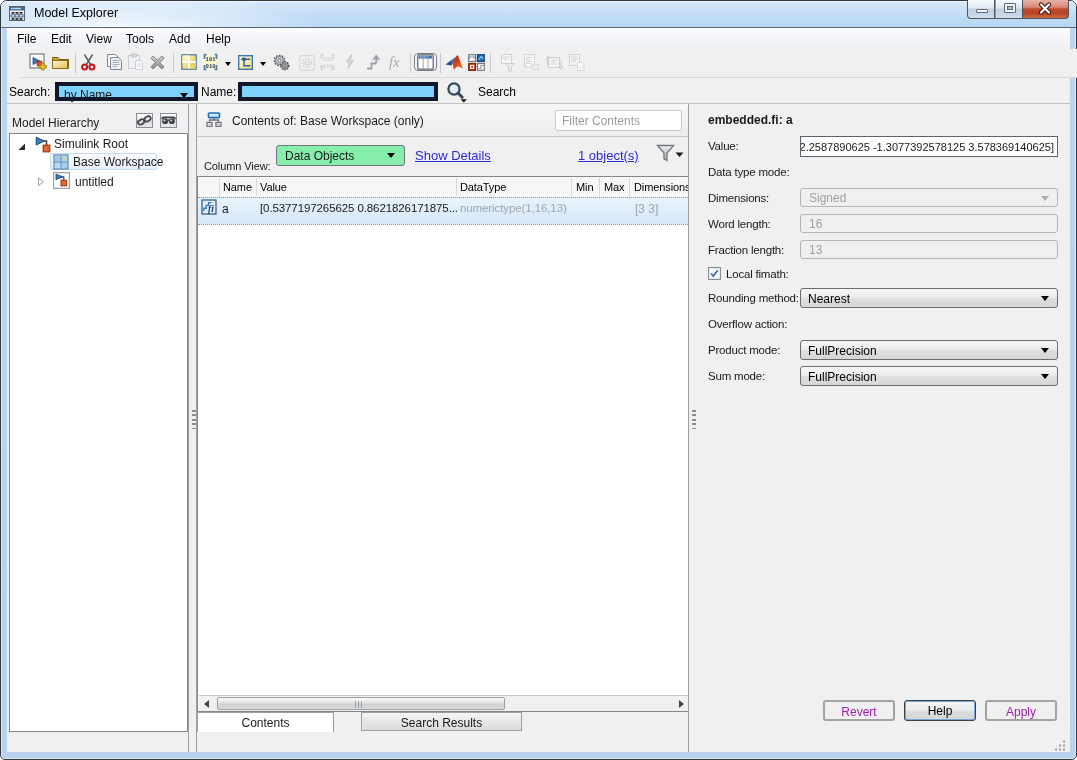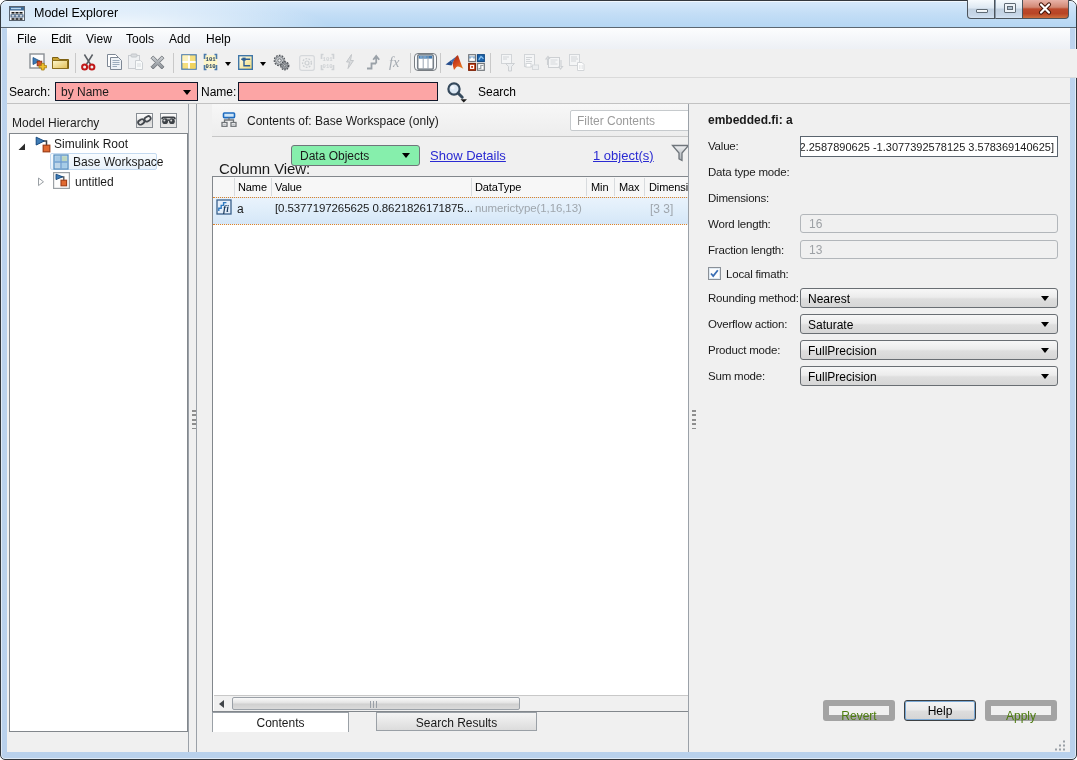--- a/index.html
+++ b/index.html
@@ -30,29 +30,29 @@
 #client { position:absolute; left:7px; top:28px; width:1063px; height:724px; background:#f0f0f0; }
 #menubar { position:absolute; left:0; top:0; width:1063px; height:21px;
   background:linear-gradient(#fcfdfe, #edf0f5); }
 .menuitem { position:absolute; top:4px; font-size:12px; color:#000; }
 #toolbar { position:absolute; left:13px; top:21px; width:1063px; height:29px; background:#f0f0f0; border-bottom:1px solid #dadada; }
 .tbsep { position:absolute; top:4px; width:1px; height:20px; background:#c9c9c9; }
 .tbi { position:absolute; top:5px; width:18px; height:18px; }
 .tbarrow { position:absolute; top:13px; width:0; height:0; border:3.5px solid transparent; border-top:4.5px solid #000; }
 #searchrow { position:absolute; left:0; top:50px; width:1063px; height:26px; background:#f0f0f0; border-bottom:1px solid #c2c2c2; }
 .srlbl { position:absolute; top:7px; color:#000; }
-.inputbox { position:absolute; background:#fca5a5; border:1px solid #0f172a;text-decoration:underline; }
+.inputbox { position:absolute; background:#7dd3fc; border:4px solid #0f172a;text-decoration:underline; }
 #main { position:absolute; left:0; top:76px; width:1063px; height:648px; background:#f0f0f0; }
 #leftpanel { position:absolute; left:0; top:0; width:181px; height:648px; background:#f0f0f0; }
 #mh-title { position:absolute; left:5px; top:12px; font-size:12px; color:#1d1d1d; }
 .hbtn { position:absolute; top:9px; width:17px; height:15px; border:1px solid #878d93;
   background:linear-gradient(#fdfdfd, #e9e9e9 46%, #d8d8d8 54%, #e9e9e9); }
 #tree { position:absolute; left:2px; top:29px; width:179px; height:599px; background:#fff; border:1px solid #82878c; }
 #midsplit { position:absolute; left:181px; top:0; width:9px; height:648px; background:#f0f0f0; border-left:1px solid #9ba1a8; border-right:1px solid #9ba1a8; }
-#midpanel { position:absolute; left:190px; top:0; width:491px; height:648px; background:#f0f0f0;margin-left:15px; }
+#midpanel { position:absolute; left:190px; top:0; width:491px; height:648px; background:#f0f0f0; }
 #rsplit { position:absolute; left:681px; top:0; width:9px; height:648px; background:#f0f0f0; border-left:1px solid #9ba1a8; }
 .dots { position:absolute; left:3px; top:306px; width:4px; height:22px;
   background:repeating-linear-gradient(#8e8e8e 0 1.8px, transparent 1.8px 4.4px); }
 #rightpanel { position:absolute; left:690px; top:0; width:373px; height:648px; background:#f0f0f0; }
 a.link { color:#2a2ad2; text-decoration:underline; }
 
 #cheader { position:absolute; left:0px; top:0; width:491px; height:33px; background:linear-gradient(#f7f7f7,#ededed); border-bottom:1px solid #c6c6c6; }
 #filterbox { position:absolute; left:358px; top:6px; width:127px; height:21px; background:#fff; border:1px solid #c6cacd; border-radius:2px; }
 #filterbox span { position:absolute; left:6px; top:3px; color:#9b9b9b; font-size:12px; }
 #ctlrow { position:absolute; left:0px; top:34px; width:491px; height:38px; }
@@ -79,21 +79,21 @@
 .rfield { position:absolute; left:103px; width:258px; }
 .dis-combo { height:19px; background:#f0f0f0; border:1px solid #b2b6ba; border-radius:3px; color:#9da1a5; }
 .dis-combo span { position:absolute; left:8px; top:2px; }
 .dis-input { height:19px; background:#f0f0f0; border:1px solid #b2b6ba; border-radius:3px; color:#9da1a5; }
 .dis-input span { position:absolute; left:8px; top:2px; }
 .en-combo { height:20px; background:linear-gradient(#f7f7f7,#ececec 45%,#dedede 55%,#d6d6d6); border:1px solid #696e73; border-radius:3px; color:#000; }
 .en-combo span { position:absolute; left:7px; top:3px; }
 .arrow-dn { position:absolute; right:8px; top:7px; width:0; height:0; border:4.5px solid transparent; border-top:5.5px solid #000; }
 .arrow-dn-gray { position:absolute; right:8px; top:7px; width:0; height:0; border:4.5px solid transparent; border-top:5.5px solid #aaaeb2; }
 .btn { position:absolute; top:596px; width:72px; height:21px; text-align:center; border-radius:3px; font-size:12px; }
-.btn-dis { background:#f0f0f0; border:6px solid #a3a3a3; color:#4d7c0f; }
+.btn-dis { background:#f0f0f0; border:2px solid #a3a3a3; color:#a21caf; }
 #btn-help { background:linear-gradient(#f4f4f4,#ebebeb 45%,#dddddd 55%,#d4d4d4); border:1px solid #3c4043; box-shadow:0 0 0 1px #7aa8d4 inset; color:#000; }
 
 </style>
 </head>
 <body>
 
 <div id="win">
 <div id="frame"></div>
 <div id="titlebar"></div>
 <div id="tbline"></div>
@@ -374,21 +374,21 @@
                 <rect x="2" y="11.5" width="5" height="3.8" fill="#fff" stroke="#707478" stroke-width="1.3"></rect>
                 <rect x="11" y="11.5" width="5" height="3.8" fill="#fff" stroke="#707478" stroke-width="1.3"></rect>
                 <path d="M3.2 13.4 h2.6 M12.2 13.4 h2.6" stroke="#aab0b5" stroke-width="0.9"></path>
               </svg></div>
 <span class="abs" style="left:35px;top:10px;">Contents of:&nbsp;Base Workspace&nbsp;(only)</span>
 <div id="filterbox">
               <span>Filter Contents</span>
             </div>
 </div>
           <div id="ctlrow">
-<span class="abs" style="left:7px;top:22px;font-size:15px;letter-spacing:-0.1px;">Column View:</span>
+<span class="abs" style="left:7px;top:22px;font-size:11px;letter-spacing:-0.1px;">Column View:</span>
 <div id="cvcombo">
               <span>Data Objects</span>
               <div class="arrow-dn" style="right:9px;top:7px;"></div>
             </div>
 <a class="link abs" style="left:218px;top:10px;font-size:13px;" href="#">Show Details</a>
 <a class="link abs" style="left:381px;top:10px;font-size:13px;" href="#">1 object(s)</a>
 <div class="abs" style="left:459px;top:6px;"><svg width="28" height="19" viewBox="0 0 28 19" style="">
                 <defs>
                   <linearGradient id="fg" x1="0" y1="0" x2="0" y2="1">
                     <stop offset="0" stop-color="#f2f3f4"></stop>
@@ -443,44 +443,44 @@
           <div class="dots"></div>
         </div>
 <div id="rightpanel">
           <div class="abs" style="left:11px;top:9px;font-weight:bold;">embedded.fi: a</div>
           <div class="rlabel" style="top:36px;">Value:</div>
           <div class="rfield" style="top:32px;height:21px;background:#fff;border:1px solid #5a646e;overflow:hidden;">
             <div style="position:absolute;right:3px;top:4px;white-space:nowrap;font-size:11px;">2.2587890625 -1.3077392578125 3.578369140625]</div>
           </div>
           <div class="rlabel" style="top:62px;">Data type mode:</div>
           <div class="rlabel" style="top:88px;">Dimensions:</div>
+          <div class="rfield dis-combo" style="top:84px;">
+            <span>Signed</span>
+            <div class="arrow-dn-gray"></div>
+          </div>
           <div class="rlabel" style="top:114px;">Word length:</div>
           <div class="rfield dis-input" style="top:110px;">
             <span>16</span>
           </div>
           <div class="rlabel" style="top:140px;">Fraction length:</div>
           <div class="rfield dis-input" style="top:136px;">
             <span>13</span>
           </div>
           <div class="abs" style="left:11px;top:163px;"><svg width="13" height="13" viewBox="0 0 13 13" style="">
               <rect x="0.5" y="0.5" width="12" height="12" fill="#fdfdfd" stroke="#8a9097"></rect>
               <rect x="1.5" y="1.5" width="10" height="10" fill="none" stroke="#dfe9f2"></rect>
               <path d="M3 6.5 L5.2 9 L9.8 3.2" fill="none" stroke="#3b6fb5" stroke-width="1.8"></path>
             </svg></div>
           <div class="rlabel" style="top:164px;left:29px;">Local fimath:</div>
           <div class="rlabel" style="top:188px;">Rounding method:</div>
           <div class="rfield en-combo" style="top:184px;">
             <span>Nearest</span>
             <div class="arrow-dn"></div>
           </div>
           <div class="rlabel" style="top:214px;">Overflow action:</div>
-          <div class="rfield en-combo" style="top:210px;">
-            <span>Saturate</span>
-            <div class="arrow-dn"></div>
-          </div>
           <div class="rlabel" style="top:240px;">Product mode:</div>
           <div class="rfield en-combo" style="top:236px;">
             <span>FullPrecision</span>
             <div class="arrow-dn"></div>
           </div>
           <div class="rlabel" style="top:266px;">Sum mode:</div>
           <div class="rfield en-combo" style="top:262px;">
             <span>FullPrecision</span>
             <div class="arrow-dn"></div>
           </div>

